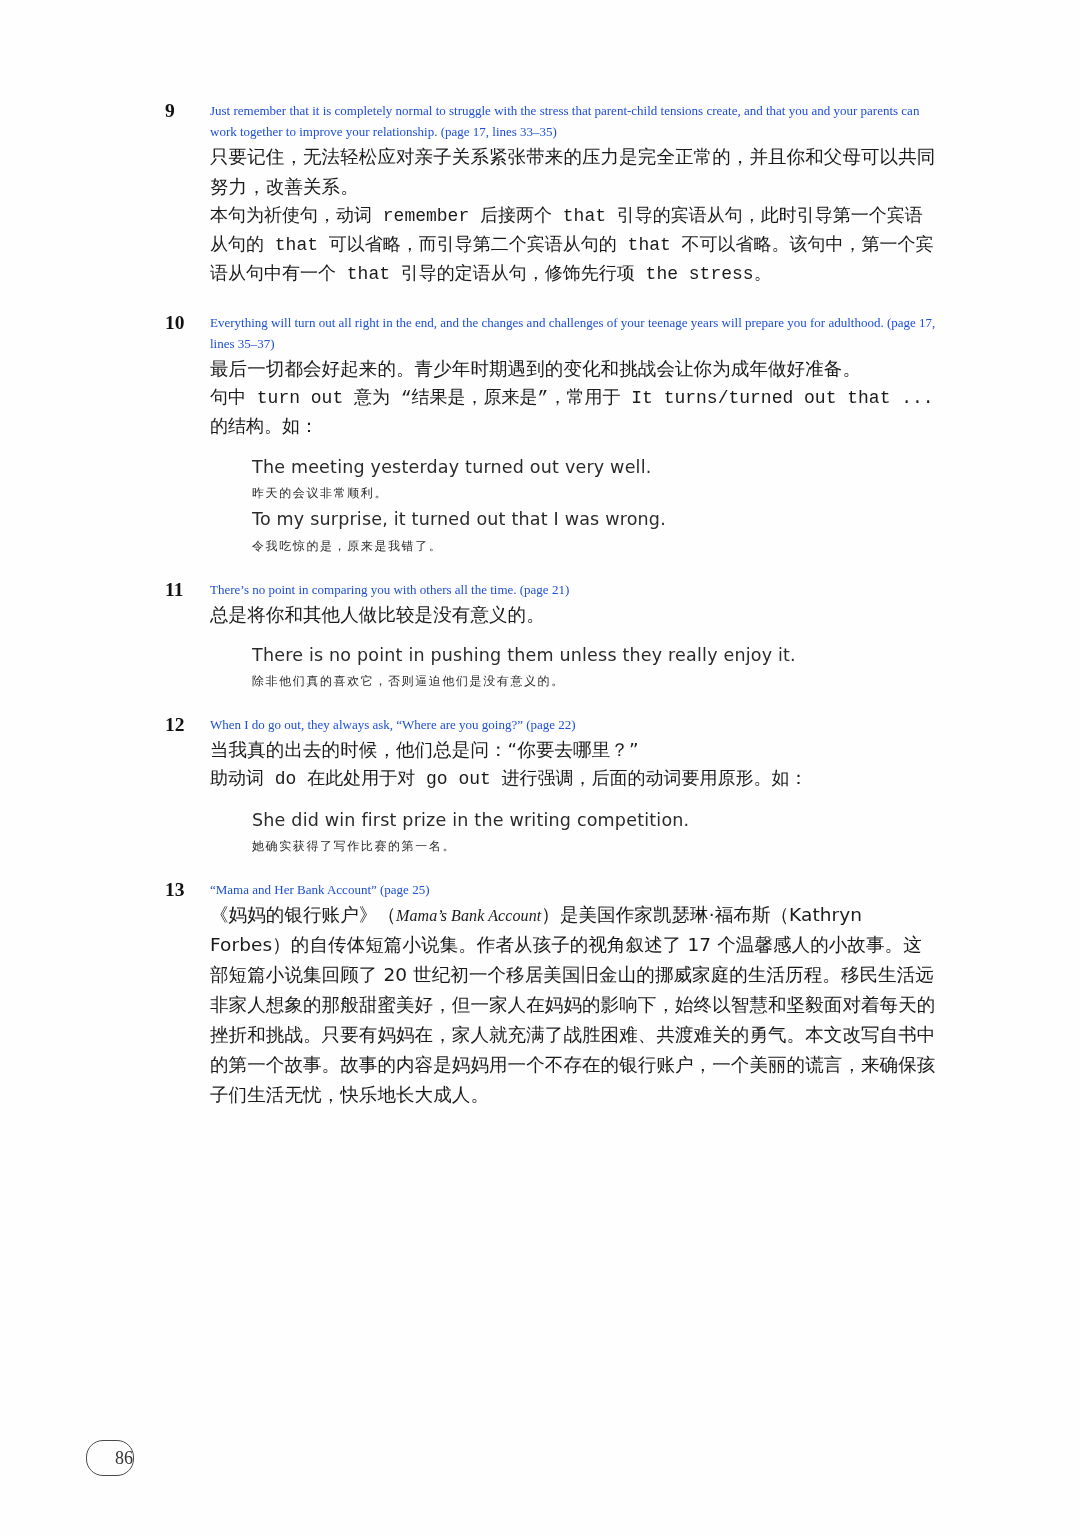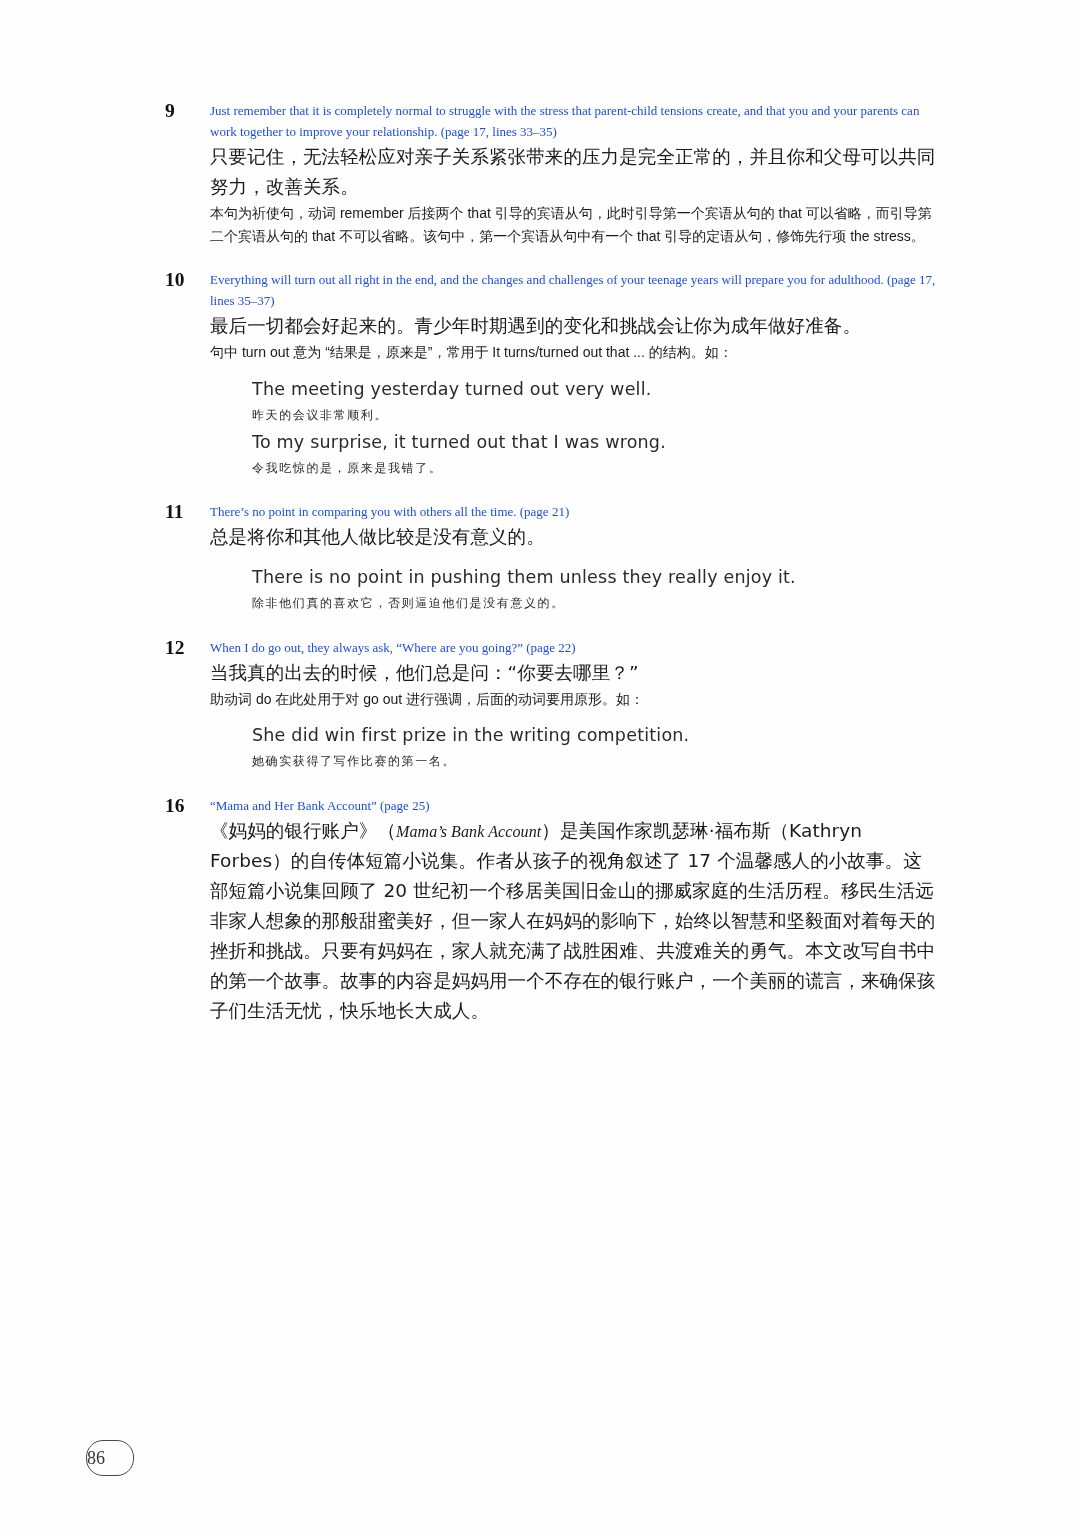--- a/index.html
+++ b/index.html
@@ -57,22 +57,22 @@
     font-size: 18.5px;
     line-height: 1.62;
     color: #1a1a1a;
     letter-spacing: 0.1px;
   }
   .cn .lat {
     font-family: "Liberation Serif", serif;
     font-size: 16px;
   }
   .note {
-    font-family: Liberation Sans, sans-serif;
-    font-size: 14px;
+    font-family: Liberation Mono, monospace;
+    font-size: 18px;
     line-height: 1.62;
     color: #1a1a1a;
   }
   .example-block {
     margin-left: 42px;
     margin-top: 10px;
   }
   .ex-en {
     font-family: "DejaVu Sans", "Liberation Sans", sans-serif;
     font-size: 17.5px;
@@ -91,21 +91,21 @@
     font-style: italic;
   }
   .page-number {
     position: absolute;
     left: 86px;
     top: 1440px;
     width: 46px;
     height: 34px;
     border: 1.4px solid #4a4a4a;
     border-radius: 17px;
-    text-align: left;
+    text-align: right;
     line-height: 34px;
     font-family: "Liberation Serif", serif;
     font-size: 18px;
     color: #333;
   }
 </style>
 </head>
 <body>
 
 <div class="page">
@@ -154,21 +154,21 @@
         <div class="cn">当我真的出去的时候，他们总是问：“你要去哪里？”</div>
         <div class="note">助动词 do 在此处用于对 go out 进行强调，后面的动词要用原形。如：</div>
         <div class="example-block">
           <div class="ex-en">She did win first prize in the writing competition.</div>
           <div class="ex-cn">她确实获得了写作比赛的第一名。</div>
         </div>
       </div>
     </div>
 
     <div class="entry">
-      <div class="num">16</div>
+      <div class="num">13</div>
       <div class="body">
         <div class="en">“Mama and Her Bank Account” (page 25)</div>
         <div class="cn"><span>《妈妈的银行账户》（</span><span class="lat ital">Mama’s Bank Account</span><span>）是美国作家凯瑟琳·福布斯（Kathryn Forbes）的自传体短篇小说集。作者从孩子的视角叙述了 17 个温馨感人的小故事。这部短篇小说集回顾了 20 世纪初一个移居美国旧金山的挪威家庭的生活历程。移民生活远非家人想象的那般甜蜜美好，但一家人在妈妈的影响下，始终以智慧和坚毅面对着每天的挫折和挑战。只要有妈妈在，家人就充满了战胜困难、共渡难关的勇气。本文改写自书中的第一个故事。故事的内容是妈妈用一个不存在的银行账户，一个美丽的谎言，来确保孩子们生活无忧，快乐地长大成人。</span></div>
       </div>
     </div>
 
   </div>
 
   <div class="page-number">86</div>
 </div>

